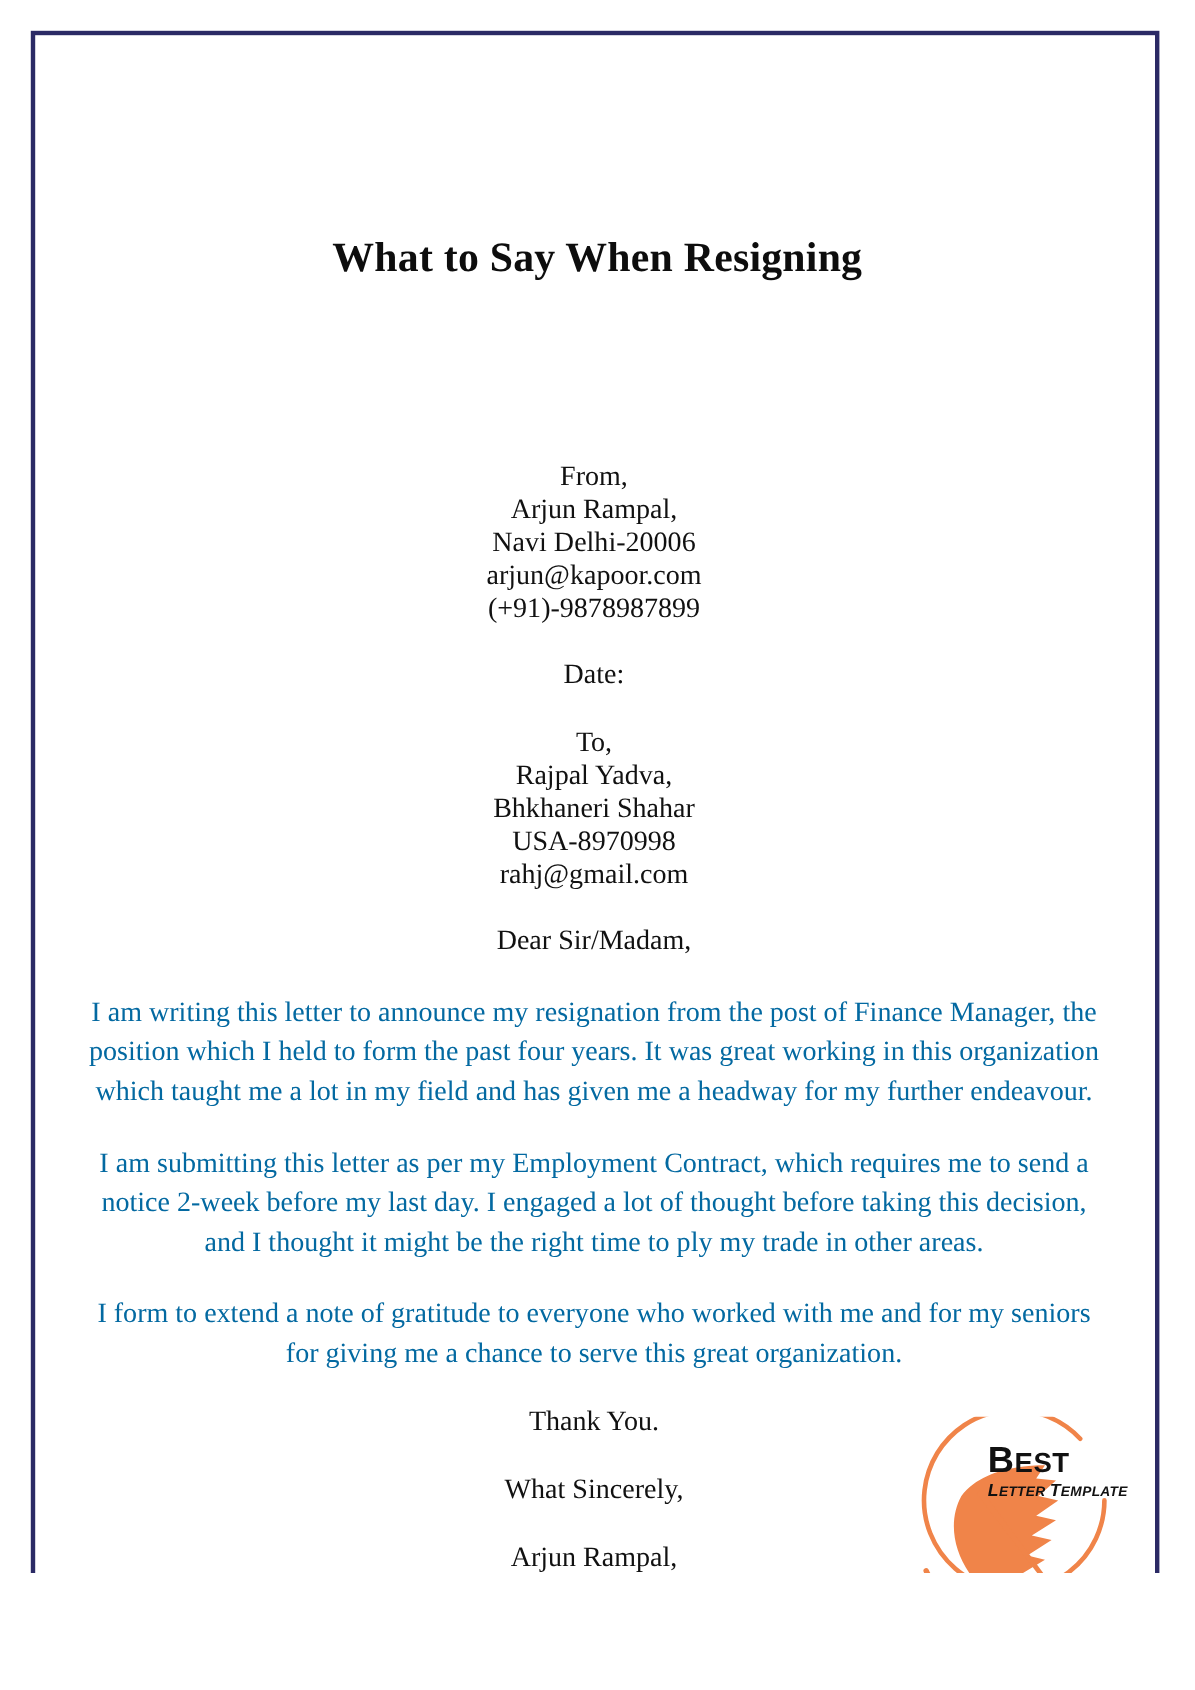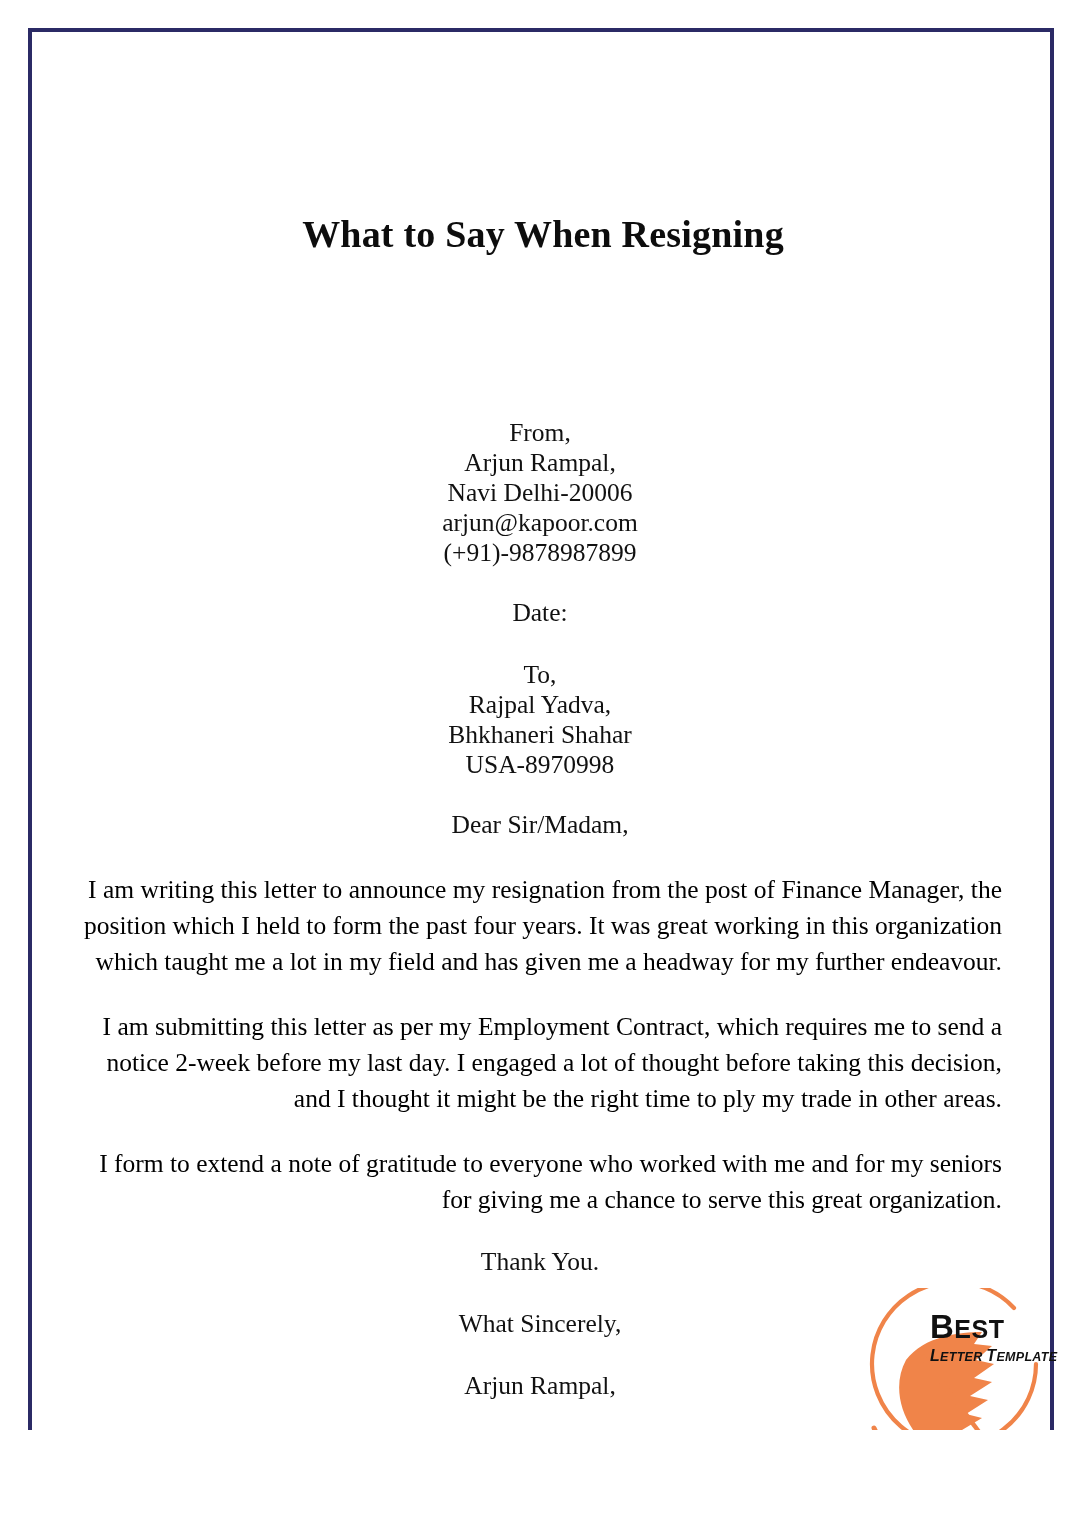--- a/index.html
+++ b/index.html
@@ -55,31 +55,31 @@
   }
   .block .line {
     display: block;
     white-space: pre;
     text-align: center;
   }
   .para {
     margin: 16px 0 29px 0;
     font-size: 25.5px;
     line-height: 36px;
-    text-align: right;
-    color: #000000;
+    text-align: center;
+    color: #0369a1;
   }
   .single {
     margin: 0 0 32px 0;
     line-height: 30px;
   }
   
   .logo {
     position: absolute;
-    left: 864px;
+    left: 832px;
     top: 1288px;
     width: 200px;
     height: 208px;
   }
   .logo svg {
     display: block;
     width: 200px;
     height: 208px;
   }
   .logo-text {
@@ -141,20 +141,21 @@
 
     <div class="block single">
       <span class="line">Date:</span>
     </div>
 
     <div class="block">
       <span class="line">To,</span>
       <span class="line">Rajpal Yadva,</span>
       <span class="line">Bhkhaneri Shahar</span>
       <span class="line">USA-8970998</span>
+      <span class="line">rahj@gmail.com</span>
     </div>
 
     <div class="block single">
       <span class="line">Dear Sir/Madam,</span>
     </div>
 
     <p class="para">I am writing this letter to announce my resignation from the post of Finance Manager, the position which I held to form the past four years. It was great working in this organization which taught me a lot in my field and has given me a headway for my further endeavour.</p>
     <p class="para">I am submitting this letter as per my Employment Contract, which requires me to send a notice 2-week before my last day. I engaged a lot of thought before taking this decision, and I thought it might be the right time to ply my trade in other areas.</p>
     <p class="para">I form to extend a note of gratitude to everyone who worked with me and for my seniors for giving me a chance to serve this great organization.</p>
 

